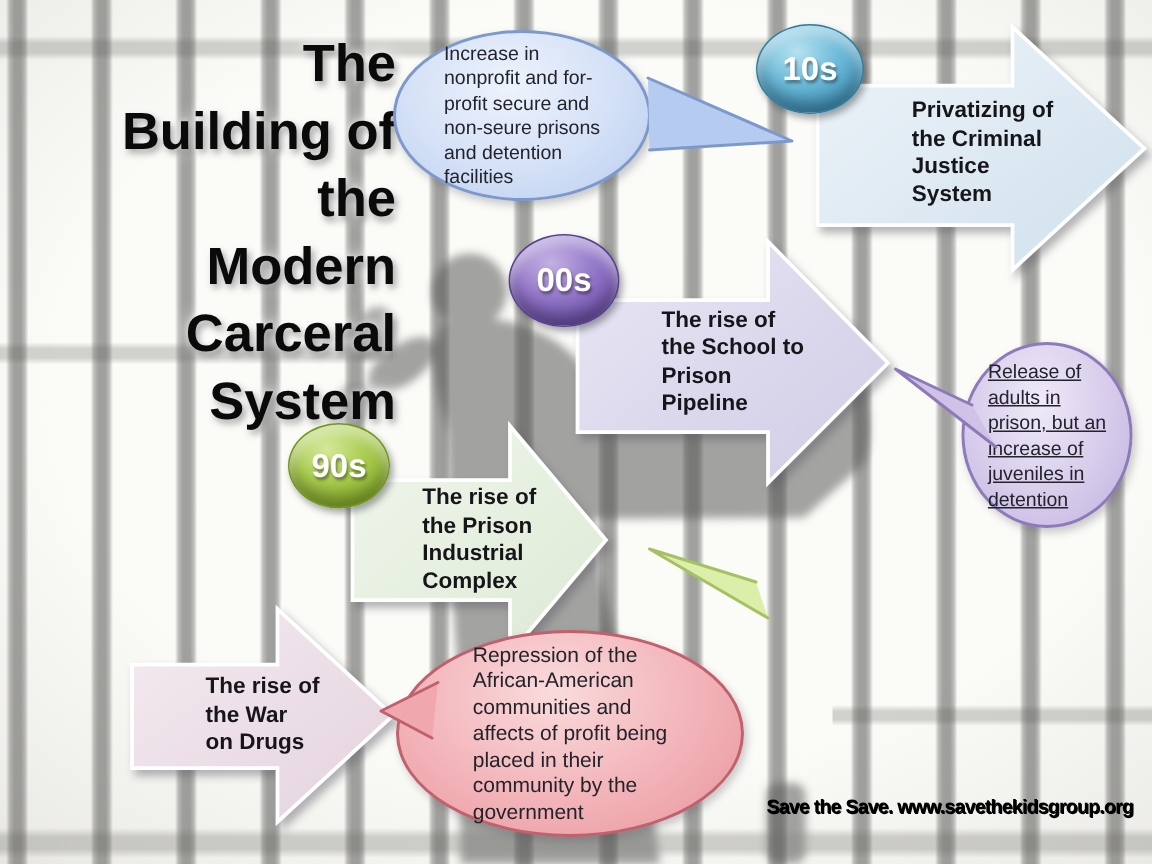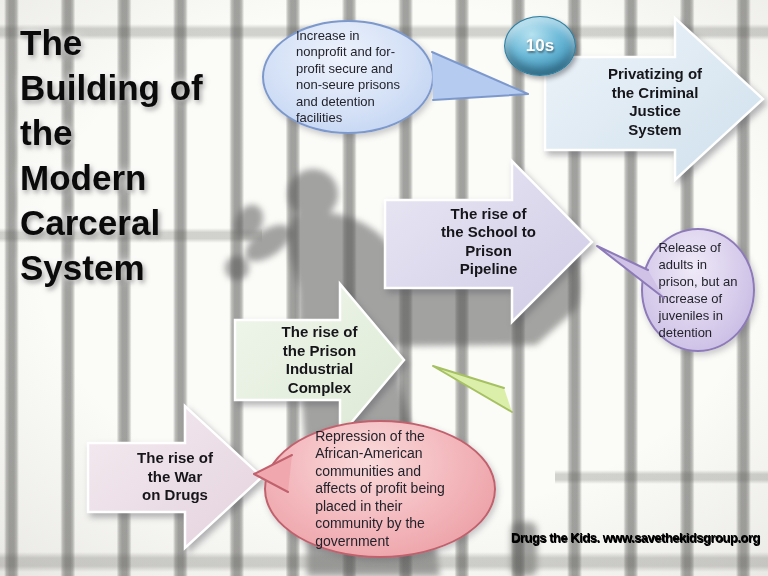--- a/index.html
+++ b/index.html
@@ -24,56 +24,56 @@
       rgba(86,86,84,.38) 6.5px, rgba(86,86,84,.55) 9.5px,
       rgba(86,86,84,.55) 14px, rgba(86,86,84,.38) 16.5px,
       rgba(86,86,84,0) 19px, rgba(86,86,84,0) 56.3px);}
   .vignette{left:0;top:0;width:768px;height:576px;z-index:4;pointer-events:none;
     background:radial-gradient(ellipse 85% 80% at 52% 45%, rgba(0,0,0,0) 55%, rgba(110,105,95,.10) 85%, rgba(95,90,80,.18) 100%);}
 
   
   .title{
     left:20px;top:20px;width:244px;z-index:10;
     font-size:35px;font-weight:bold;line-height:45px;color:#0a0a0a;
-    text-align:left;white-space:pre-line;
+    text-align:right;white-space:pre-line;
     text-shadow:2px 3px 5px rgba(90,90,90,.55), 0 0 12px rgba(255,255,255,.95), 0 0 4px rgba(255,255,255,.8);
   }
 
   
   .arrow-svg{z-index:10;overflow:visible;}
   .arrow-svg polygon{stroke:#ffffff;stroke-width:2.5;}
   .arrow-shadow{filter:drop-shadow(3px 4px 3px rgba(90,90,100,.45));}
   .arrow-label{
     z-index:11;display:flex;align-items:center;justify-content:center;
     font-weight:bold;font-size:15px;line-height:18.5px;color:#16161a;
-    text-align:center;white-space:pre-line;
+    text-align:left;white-space:pre-line;
   }
 
   
   .badge{
     position:absolute;z-index:12;border-radius:50%;
     display:flex;align-items:center;justify-content:center;
-    color:#fff;font-weight:bold;font-size:17px;
+    color:#fff;font-weight:bold;font-size:22px;
     text-shadow:1px 2px 2px rgba(0,0,0,.4);
     box-shadow:2px 3px 5px rgba(30,30,40,.4), inset 0 6px 8px rgba(255,255,255,.5), inset 0 -7px 10px rgba(0,0,0,.3);
   }
   .badge-80s{background:radial-gradient(ellipse 100% 95% at 38% 30%, #e59a90 0%, #cd5b51 40%, #b83f38 72%, #962b26 100%);border:1px solid #99302a;}
   .badge-90s{background:radial-gradient(ellipse 100% 95% at 38% 30%, #d6e89a 0%, #a8cc4e 40%, #8db32e 72%, #6d9421 100%);border:1px solid #71961f;}
   .badge-00s{background:radial-gradient(ellipse 100% 95% at 38% 30%, #c3b0e2 0%, #9478c9 40%, #7354ae 72%, #54388f 100%);border:1px solid #57418f;}
   .badge-10s{background:radial-gradient(ellipse 100% 95% at 38% 30%, #b6e2f0 0%, #6cb9d8 40%, #4497bc 72%, #2b7ba0 100%);border:1px solid #2e7e9f;}
 
   
   .bubble{
     position:absolute;z-index:13;border-radius:50%;
     display:flex;align-items:center;justify-content:center;
     text-align:left;white-space:pre-line;color:#23232b;
     box-shadow:2px 3px 6px rgba(80,80,90,.30);
   }
   .bubble-blue{background:radial-gradient(ellipse at 45% 32%, #eef3fc 0%, #d3e0f6 55%, #b9cdf0 100%);border:2px solid #7d99cc;font-size:13px;line-height:16.5px;}
-  .bubble-purple{background:radial-gradient(ellipse at 45% 32%, #efeaf8 0%, #d7cceb 55%, #bfb0e0 100%);border:2px solid #8d7ab8;font-size:13px;line-height:17px;}
+  .bubble-purple{background:radial-gradient(ellipse at 45% 32%, #efeaf8 0%, #d7cceb 55%, #bfb0e0 100%);border:2px solid #8d7ab8;font-size:13px;line-height:17px;text-decoration:underline;}
   .bubble-green{background:radial-gradient(ellipse at 45% 32%, #f6fce6 0%, #e3f3b8 55%, #cfe896 100%);border:2px solid #a6c161;font-size:13.5px;line-height:16px;}
   .bubble-pink{background:radial-gradient(ellipse at 45% 30%, #fadbdc 0%, #f2b3b8 55%, #e7959c 100%);border:2px solid #c0616d;font-size:14px;line-height:17.5px;}
   .tail-svg{z-index:14;overflow:visible;}
   .tail-svg path{fill:none;stroke-width:2;stroke-linejoin:round;stroke-linecap:round;}
 
   
   .credit{
     left:511px;top:530px;z-index:15;
     font-size:13px;font-weight:bold;letter-spacing:-0.5px;color:#000;
     text-shadow:.6px .6px 0 #000;
@@ -135,28 +135,34 @@
 the War
 on Drugs</div>
 
   <svg class="abs arrow-svg arrow-shadow" style="left:233px;top:282px" width="173" height="156" viewBox="0 0 173 156">
     <polygon points="2,38 107,38 107,2 171,78 107,154 107,118 2,118" fill="url(#g90)"></polygon>
   </svg>
   <div class="abs arrow-label" style="left:233px;top:282px;width:173px;height:156px">The rise of
 the Prison
 Industrial
 Complex</div>
+  <div class="badge badge-90s" style="left:192px;top:282px;width:68px;height:57px">
+    <span>90s</span>
+  </div>
 
   <svg class="abs arrow-svg arrow-shadow" style="left:383px;top:159px" width="211" height="165" viewBox="0 0 211 165">
     <polygon points="2,41 129,41 129,2 209,83 129,163 129,129 2,129" fill="url(#g00)"></polygon>
   </svg>
   <div class="abs arrow-label" style="left:383px;top:159px;width:211px;height:165px">The rise of
 the School to
 Prison
 Pipeline</div>
+  <div class="badge badge-00s" style="left:339px;top:156px;width:74px;height:62px">
+    <span>00s</span>
+  </div>
 
   <svg class="abs arrow-svg arrow-shadow" style="left:543px;top:16px" width="224" height="172" viewBox="0 0 224 172">
     <polygon points="2,41 132,41 132,2 220,83 132,164 132,134 2,134" fill="url(#g10)"></polygon>
   </svg>
   <div class="abs arrow-label" style="left:543px;top:16px;width:224px;height:172px">Privatizing of
 the Criminal
 Justice
 System</div>
   <div class="badge badge-10s" style="left:504px;top:16px;width:72px;height:60px">
     <span>10s</span>
@@ -194,15 +200,15 @@
 communities and
 affects of profit being
 placed in their
 community by the
 government</div>
   <svg class="abs tail-svg" style="left:252px;top:453px" width="42" height="41" viewBox="0 0 42 41">
     <polygon points="40,2 2,21 36,39" fill="#f0a8ae"></polygon>
     <path d="M40,2 L2,21 L36,39" stroke="#c0616d"></path>
   </svg>
 
-  <div class="abs credit">Drugs the Kids. www.savethekidsgroup.org</div>
+  <div class="abs credit">Save the Save. www.savethekidsgroup.org</div>
 
 </div>
 
 </body></html>

